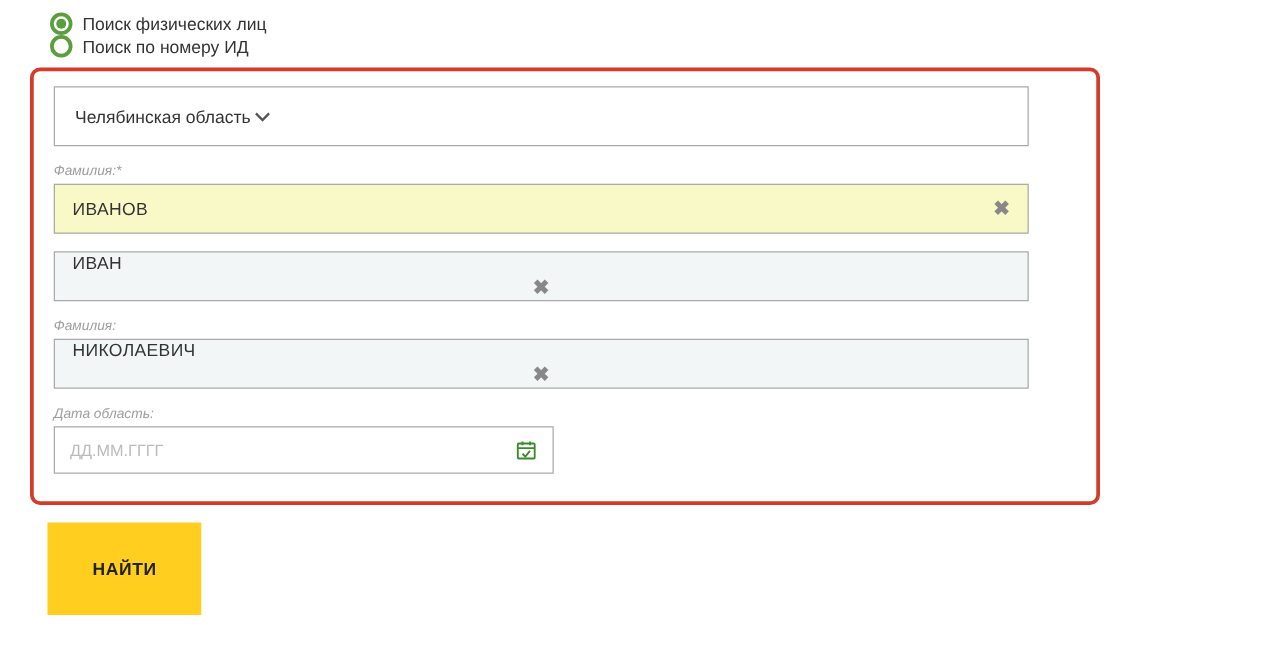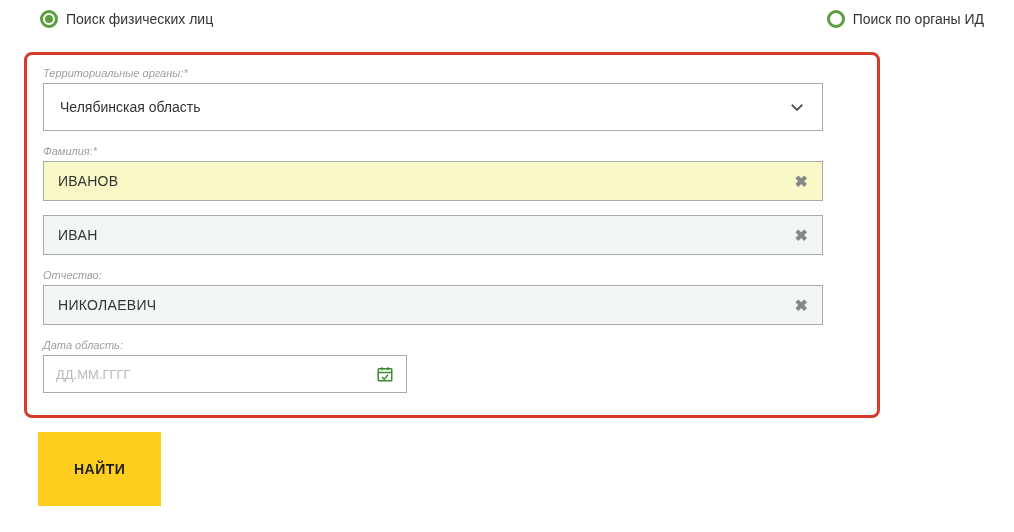--- a/index.html
+++ b/index.html
@@ -8,22 +8,23 @@
       width: 1014px;
       height: 532px;
       background: #fff;
       position: relative;
       font-size: 14px;
       color: #333;
     }
     .tabs {
       display: flex;
       gap: 0;
-      padding: 10px 30px 24px 40px;
+      padding: 10px 30px 8px 40px;
       justify-content: space-between;
+      flex-direction: column;
     }
     .tab {
       display: flex;
       align-items: center;
       gap: 8px;
       cursor: pointer;
       color: #333;
       font-size: 14px;
     }
     .radio {
@@ -58,38 +59,37 @@
       color: #9e9e9e;
       font-style: italic;
       margin-bottom: 4px;
       display: block;
     }
     .select-wrap {
       border: 1px solid #aaa;
       height: 48px;
       display: flex;
       align-items: center;
-      justify-content: space-between;
       padding: 0 16px;
       width: 780px;
       cursor: pointer;
       background: #fff;
     }
     .input-wrap {
       border: 1px solid #aaa;
       height: 40px;
       display: flex;
       align-items: center;
       justify-content: space-between;
       padding: 0 14px;
       width: 780px;
       background: #fff;
     }
     .input-wrap.yellow { background: #f9f8c7; }
-    .input-wrap.gray   { background: #f2f6f6; }
+    .input-wrap.gray   { background: #f2f6f6; flex-direction: column; }
     .input-text {
       border: none;
       outline: none;
       background: transparent;
       font-size: 14px;
       color: #333;
       text-transform: uppercase;
       width: 100%;
       letter-spacing: 0.3px;
     }
@@ -100,21 +100,21 @@
       cursor: pointer;
       user-select: none;
     }
     .date-wrap {
       border: 1px solid #aaa;
       height: 38px;
       display: flex;
       align-items: center;
       justify-content: space-between;
       padding: 0 12px;
-      width: 364px;
+      width: 400px;
       background: #fff;
     }
     .date-placeholder {
       color: #bbb;
       font-size: 13px;
     }
     .cal-icon {
       width: 18px;
       height: 18px;
       position: relative;
@@ -140,28 +140,27 @@
 
 
 
 <div class="tabs">
   <div class="tab">
     <span class="radio selected"></span>
     <span>Поиск физических лиц</span>
   </div>
   <div class="tab">
     <span class="radio"></span>
-    <span>Поиск по органы ИД</span>
+    <span>Поиск по номеру ИД</span>
   </div>
 </div>
 
 <div class="form-box">
 
   <div class="field-group">
-    <span class="field-label">Территориальные органы:*</span>
     <div class="select-wrap">
       <span>Челябинская область</span>
       <svg class="chevron" viewBox="0 0 24 24" fill="none" stroke="#555" stroke-width="2.5">
         <polyline points="5 9 12 16 19 9"></polyline>
       </svg>
     </div>
   </div>
 
   <div class="field-group">
     <span class="field-label">Фамилия:*</span>
@@ -172,21 +171,21 @@
   </div>
 
   <div class="field-group">
     <div class="input-wrap gray">
       <input class="input-text" type="text" value="ИВАН" style="">
       <span class="clear-x">✖</span>
     </div>
   </div>
 
   <div class="field-group">
-    <span class="field-label">Отчество:</span>
+    <span class="field-label">Фамилия:</span>
     <div class="input-wrap gray">
       <input class="input-text" type="text" value="НИКОЛАЕВИЧ" style="">
       <span class="clear-x">✖</span>
     </div>
   </div>
 
   <div class="field-group" style="margin-bottom:0">
     <span class="field-label">Дата область:</span>
     <div class="date-wrap">
       <span class="date-placeholder">ДД.ММ.ГГГГ</span>

